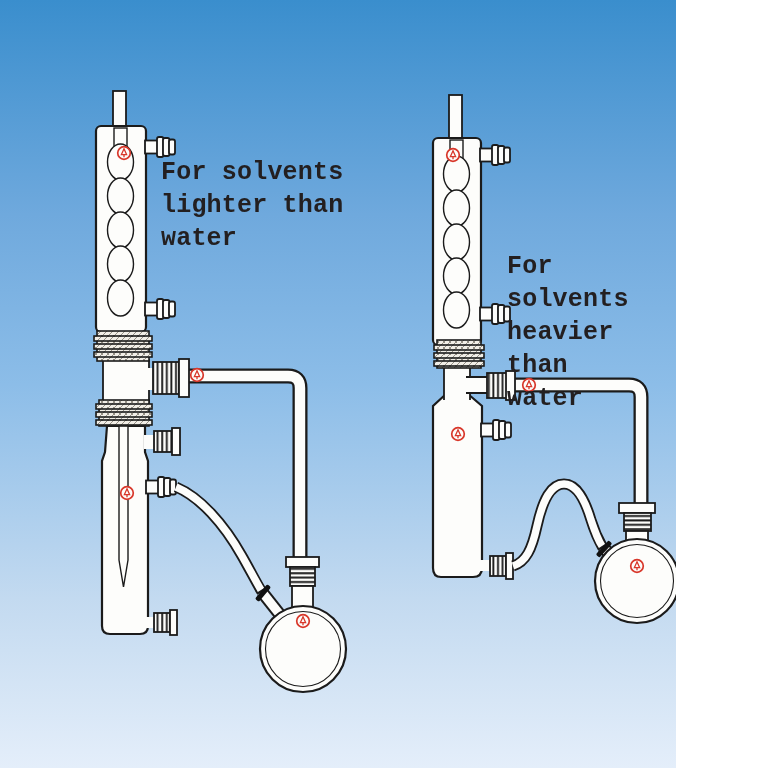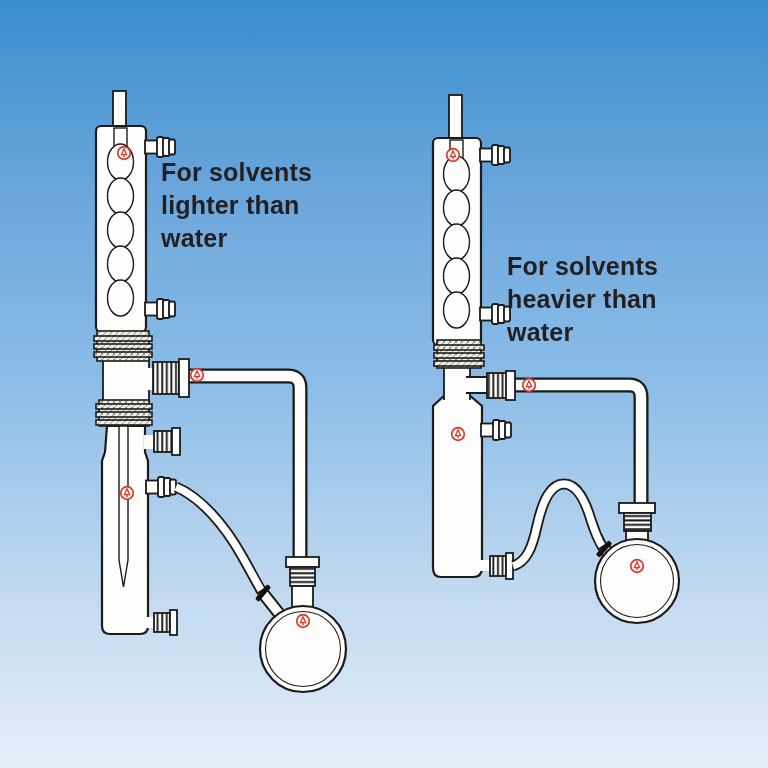--- a/index.html
+++ b/index.html
@@ -1,21 +1,21 @@
 <!DOCTYPE html>
 <html><head>
 <meta charset="utf-8">
 <style>
   html,body{margin:0;padding:0;}
   .stage{
     position:relative;
-    width:768px;height:768px;
+    width:676px;height:768px;
     overflow:hidden;
     background:linear-gradient(180deg,#3a8ecd 0%,#6fa9dd 28%,#8cbde8 50%,#c3daf0 78%,#e4eefa 100%);
-    font-family:Liberation Sans, sans-serif;
+    font-family:Liberation Mono, monospace;
   }
   .label{
     position:absolute;
     color:#231f20;
     font-weight:bold;
     font-size:25px;
     line-height:33px;
     white-space:pre-line;
     letter-spacing:0.2px;
   }

